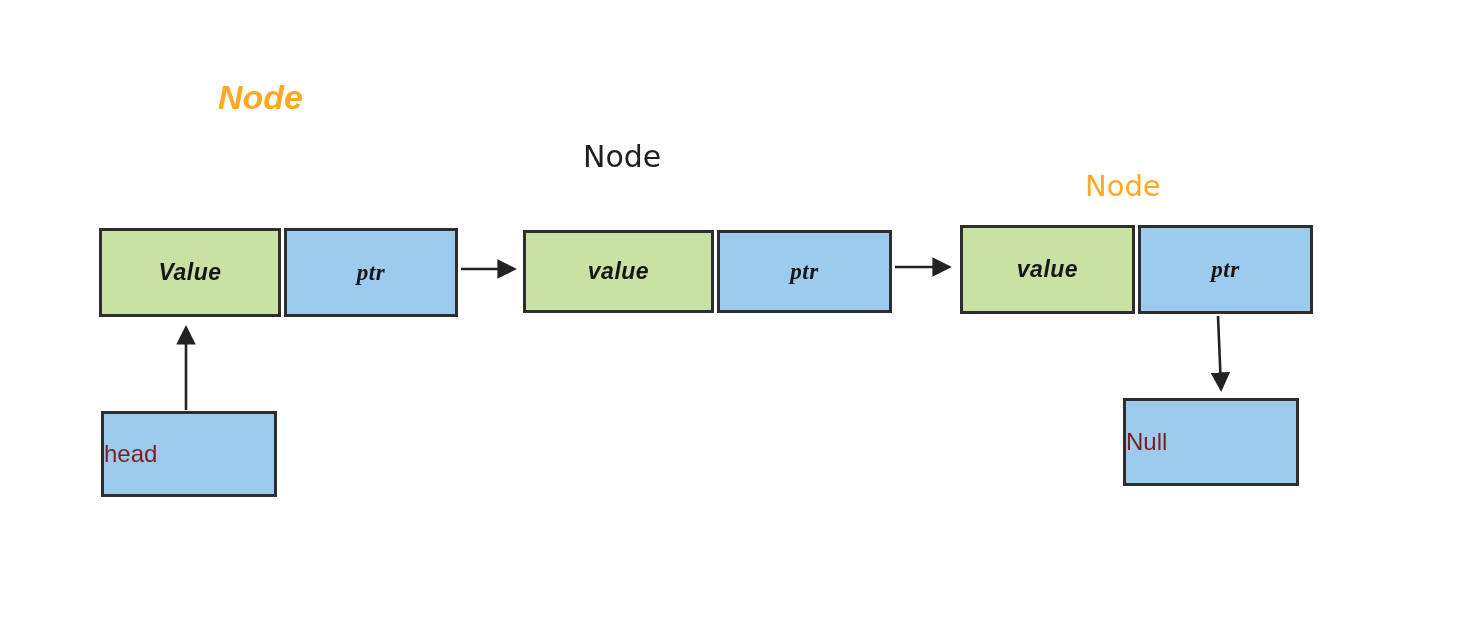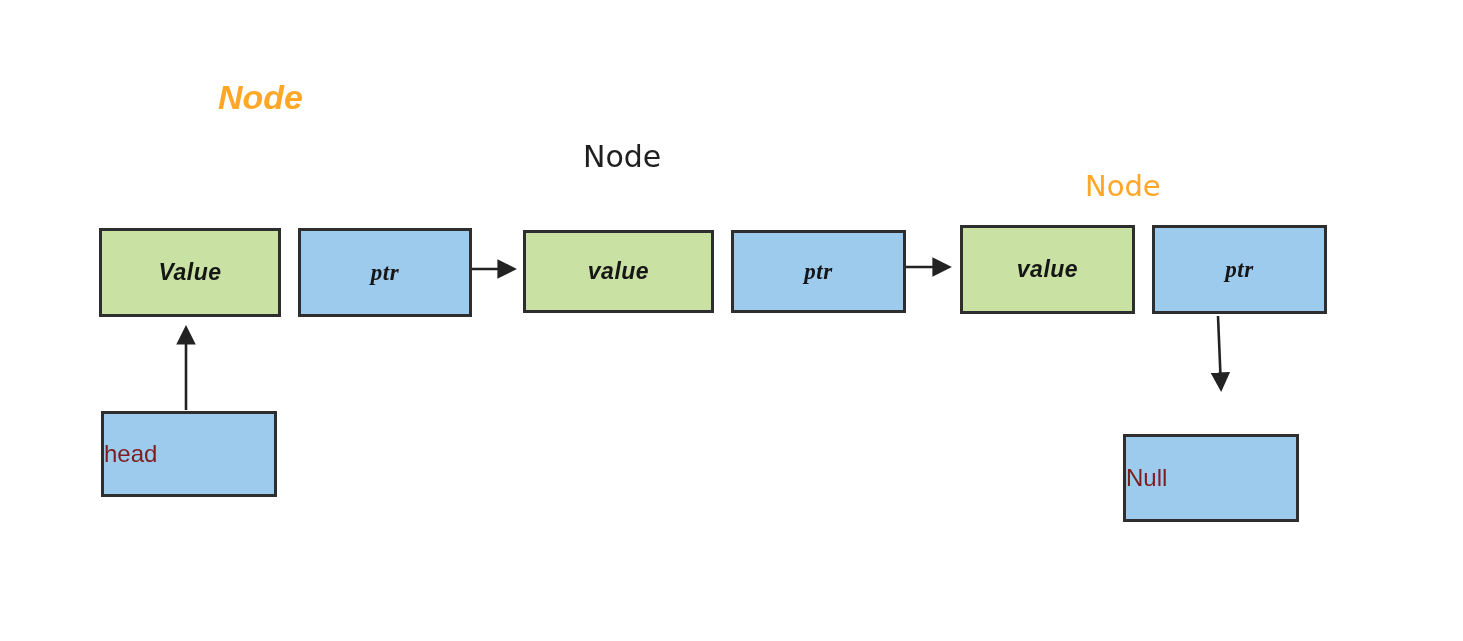--- a/index.html
+++ b/index.html
@@ -15,21 +15,21 @@
   }
   .arrows-layer {
     position: absolute;
     left: 0; top: 0;
     width: 1463px; height: 641px;
     pointer-events: none;
   }
   .node {
     position: absolute;
     display: flex;
-    gap: 17px;
+    gap: 3px;
   }
   .cell {
     border: 3px solid var(--border, #2e2e2e);
     display: flex;
     align-items: center;
     justify-content: center;
     font-weight: bold;
     font-style: italic;
     font-size: 23px;
     color: #161616;
@@ -82,21 +82,21 @@
 
   #node-2 { left: 523px; top: 230px; }
   #node-2 .value { width: 191px; height: 83px; }
   #node-2 .ptr   { width: 175px; height: 83px; }
 
   #node-3 { left: 960px; top: 225px; }
   #node-3 .value { width: 175px; height: 89px; }
   #node-3 .ptr   { width: 175px; height: 89px; }
 
   #head-box { left: 101px;  top: 411px; width: 176px; height: 86px; }
-  #null-box { left: 1123px; top: 398px; width: 176px; height: 88px; margin-top: 36px; }
+  #null-box { left: 1123px; top: 398px; width: 176px; height: 88px; }
 </style>
 </head>
 <body>
 
 <div class="canvas">
 
   <svg class="arrows-layer" viewBox="0 0 1463 641" xmlns="http://www.w3.org/2000/svg">
     <defs>
       <marker id="ah" viewBox="0 0 10 10" refX="8" refY="5" markerWidth="7.5" markerHeight="7.5" orient="auto-start-reverse">
         <path d="M0,0 L10,5 L0,10 z" fill="#222222"></path>

